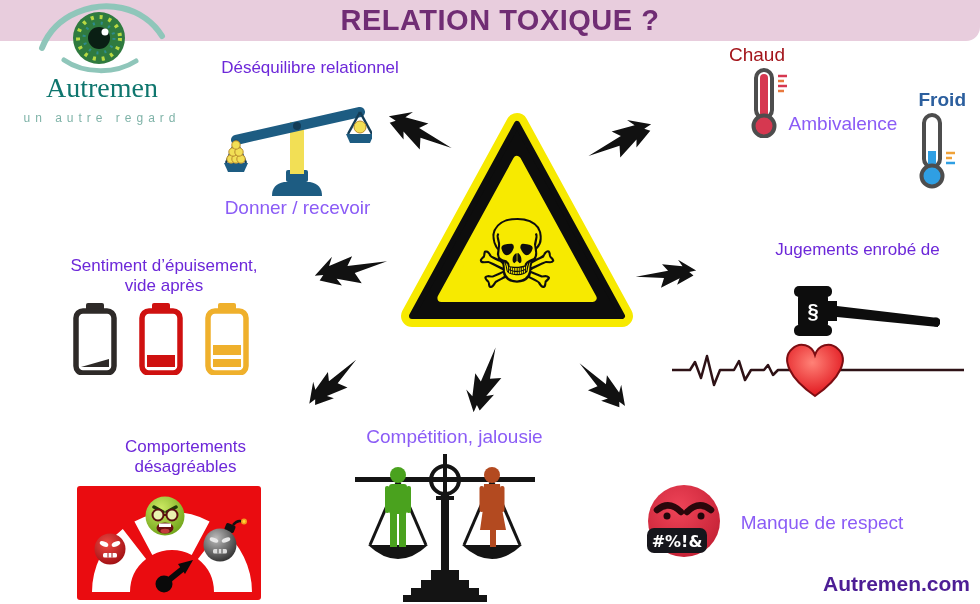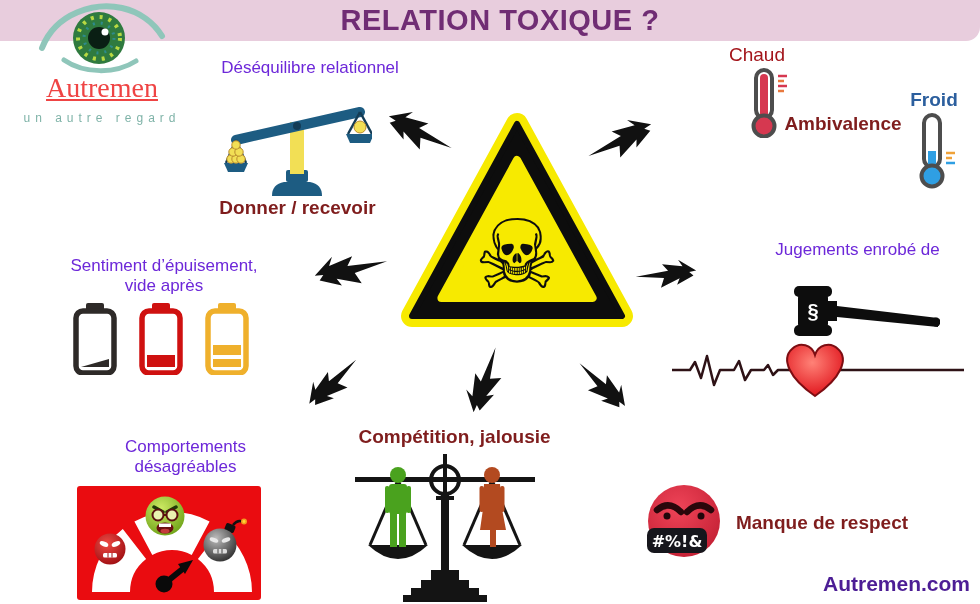--- a/index.html
+++ b/index.html
@@ -1,31 +1,31 @@
 <!DOCTYPE html>
 <html><head>
 <meta charset="utf-8">
 <style>
   html,body{margin:0;padding:0;background:#ffffff;}
   #stage{position:relative;width:980px;height:604px;background:#ffffff;overflow:hidden;
          font-family:"Liberation Sans",sans-serif;color:#1a1a1a;padding-left:11px;}
   .abs{position:absolute;}
   .lbl{font-weight:400;font-size:17px;line-height:1.18;text-align:center;color:#6d28d9;}
-  .lbl-lg{font-weight:700;font-size:19px;line-height:1.18;text-align:center;color:#7f1d1d;}
+  .lbl-lg{font-weight:400;font-size:19px;line-height:1.18;text-align:center;color:#8b5cf6;}
   #band{left:0;top:0;width:980px;height:41px;background:#e8cddd;border-bottom-right-radius:14px;}
   #title{left:290px;top:4px;width:420px;text-align:center;font-size:29px;font-weight:bold;
          letter-spacing:.5px;color:#702d74;}
   #logo{left:10px;top:2px;width:184px;text-align:center;}
-  #brand{font-family:"Liberation Serif",serif;font-size:28px;color:#ef4444;line-height:1;margin-top:-4px;text-decoration:underline;}
+  #brand{font-family:"Liberation Serif",serif;font-size:28px;color:#0f766e;line-height:1;margin-top:-4px;}
   #tagline{font-size:12px;letter-spacing:5px;color:#7fb3a8;margin-top:9px;}
   .bolt{position:absolute;}
   .bolt svg{display:block;}
   #website{left:808px;top:572px;width:162px;text-align:right;font-size:21px;font-weight:600;color:#4c1d95;}
   .hotlbl{font-weight:normal;font-size:19px;color:#a3151b;text-align:center;}
-  .coldlbl{font-weight:bold;font-size:19px;color:#2c5f9e;text-align:center;}
+  .coldlbl{font-weight:bold;font-size:19px;color:#2c5f9e;text-align:right;}
 </style>
 </head>
 <body>
 
 <div id="stage">
 
   <div id="band" class="abs"></div>
   <div id="title" class="abs">RELATION TOXIQUE ?</div>
 
   <div id="logo" class="abs">

